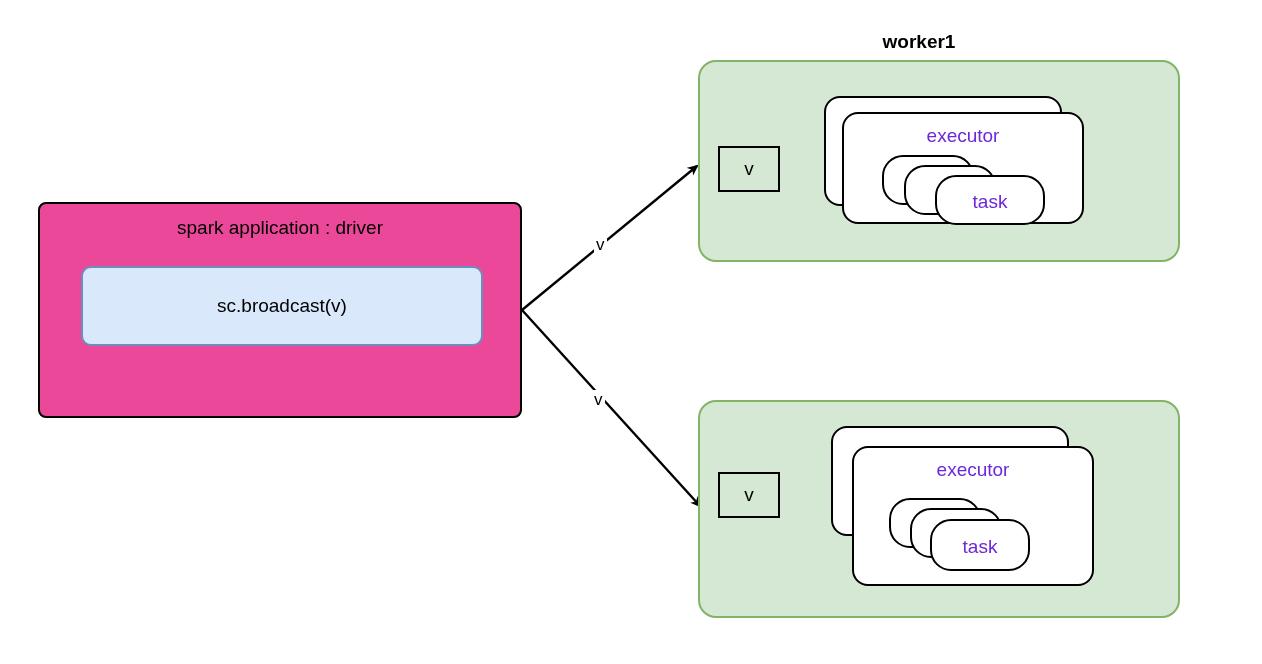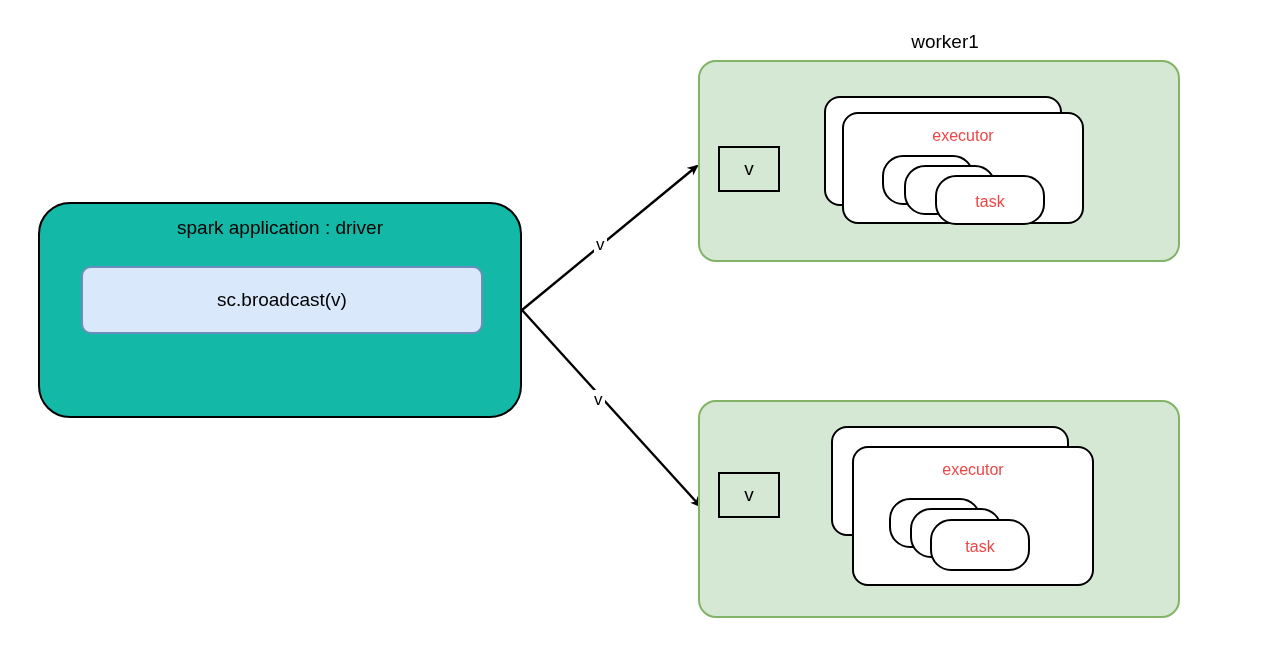--- a/index.html
+++ b/index.html
@@ -28,40 +28,40 @@
   }
 
   
   .driver-box {
     position: absolute;
     left: 38px;
     top: 202px;
     width: 484px;
     height: 216px;
     border: 2.5px solid #000000;
-    border-radius: 32px;
-    background: #14b8a6;
+    border-radius: 8px;
+    background: #ec4899;
     box-sizing: border-box;
   }
   .driver-title {
     position: absolute;
     left: 0;
     top: 12px;
     width: 100%;
     text-align: center;
     font-size: 19px;
     color: #000000;
     line-height: 24px;
   }
   .broadcast-box {
     position: absolute;
     left: 41px;
     top: 62px;
     width: 402px;
-    height: 68px;
+    height: 80px;
     background: #dae8fc;
     border: 2px solid #6c8ebf;
     border-radius: 10px;
     box-sizing: border-box;
     display: flex;
     align-items: center;
     justify-content: center;
     font-size: 19px;
     color: #000000;
   }
@@ -76,21 +76,21 @@
     width: 482px;
   }
   .worker-box {
     position: absolute;
     width: 482px;
     background: #d5e8d4;
     border: 2px solid #82b366;
     border-radius: 18px;
     box-sizing: border-box;
   }
-  #worker1-label { left: 704px; top: 30px; }
+  #worker1-label { left: 678px; top: 30px; font-weight: bold; }
   #worker1-box  { left: 698px; top: 60px; height: 202px; }
   #worker2-label { left: 698px; top: 370px; }
   #worker2-box  { left: 698px; top: 400px; height: 218px; }
 
   
   .v-box {
     position: absolute;
     width: 62px;
     height: 46px;
     border: 2.5px solid #000000;
@@ -116,22 +116,22 @@
     border-radius: 16px;
   }
   .task-card {
     border-radius: 21px;
   }
   .card-label {
     position: absolute;
     left: 0;
     width: 100%;
     text-align: center;
-    font-size: 16px;
-    color: #ef4444;
+    font-size: 19px;
+    color: #6d28d9;
     line-height: 24px;
   }
 
   
   #w1-exec-back  { left: 824px; top: 96px;  width: 238px; height: 110px; }
   #w1-exec-front { left: 842px; top: 112px; width: 242px; height: 112px; }
   #w1-exec-label { top: 10px; }
   
   #w1-task-3 { left: 882px; top: 155px; width: 92px; height: 50px; }
   #w1-task-2 { left: 904px; top: 165px; width: 92px; height: 50px; }

